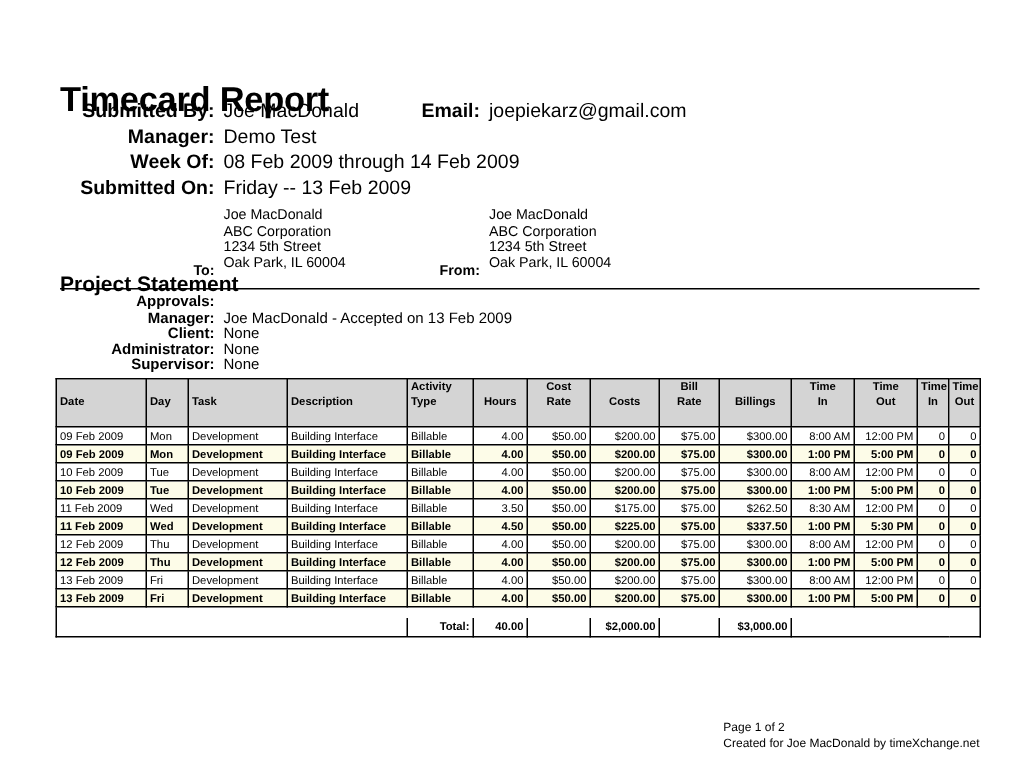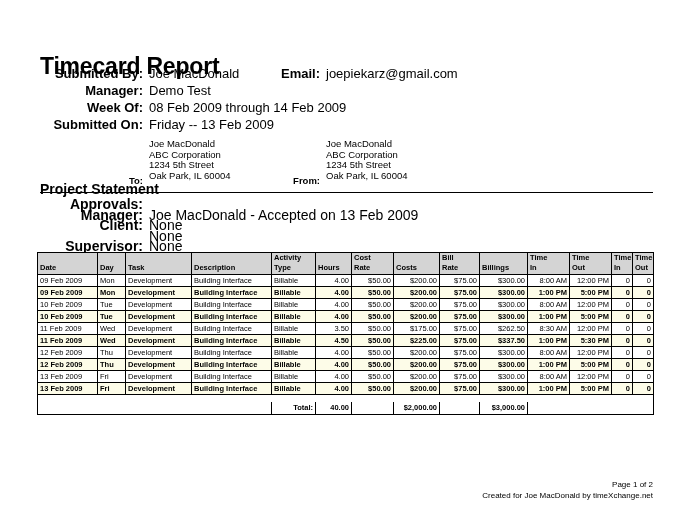--- a/index.html
+++ b/index.html
@@ -113,21 +113,21 @@
     height: 1px;
     background: #000000;
   }
 
   
   .approvals {
     position: absolute;
     left: 0;
     top: 196px;
     width: 675px;
-    font-size: 14px;
+    font-size: 10px;
   }
   .appr-row {
     position: relative;
     height: 10.5px;
   }
   .appr-label {
     position: absolute;
     left: 0;
     width: 143px;
     text-align: right;
@@ -160,24 +160,24 @@
     line-height: 10px;
     overflow: hidden;
     white-space: nowrap;
     font-weight: normal;
   }
   table.tc thead th {
     background: #d4d4d4;
     font-weight: bold;
     height: 20px;
     vertical-align: bottom;
-    padding-bottom: 1px;
+    padding-bottom: 11px;
   }
   table.tc thead th.ta-l { text-align: left; }
-  table.tc thead th.ta-r { text-align: left; }
+  table.tc thead th.ta-r { text-align: center; }
 
   td.ta-l { text-align: left; }
   td.ta-r { text-align: right; }
 
   tr.row-alt td { background: #fdfce8; }
   tr.row-alt td { font-weight: bold; }
   tr.row-plain td { background: #ffffff; }
 
   
   tr.spacer td {
@@ -201,21 +201,20 @@
     border-right: none;
   }
   tr.totals td.leftedge { border-left: 1px solid #000; }
   tr.totals td.rightedge { border-right: 1px solid #000; }
 
   
   .footer {
     position: absolute;
     right: 22px;
     top: 479px;
-    text-align: right;
     font-size: 8px;
     line-height: 11px;
   }
 </style>
 </head>
 <body>
 
 <div class="page">
 
   <div class="report-title">Timecard Report</div>
@@ -257,20 +256,21 @@
     </div>
     <div class="appr-row">
       <span class="appr-label">Manager:</span>
       <span class="appr-value">Joe MacDonald - Accepted on 13 Feb 2009</span>
     </div>
     <div class="appr-row">
       <span class="appr-label">Client:</span>
       <span class="appr-value">None</span>
     </div>
     <div class="appr-row">
+      <span class="appr-label">Administrator:</span>
       <span class="appr-value">None</span>
     </div>
     <div class="appr-row">
       <span class="appr-label">Supervisor:</span>
       <span class="appr-value">None</span>
     </div>
   </div>
 
   <div class="tc-table-wrap">
     <table class="tc">

